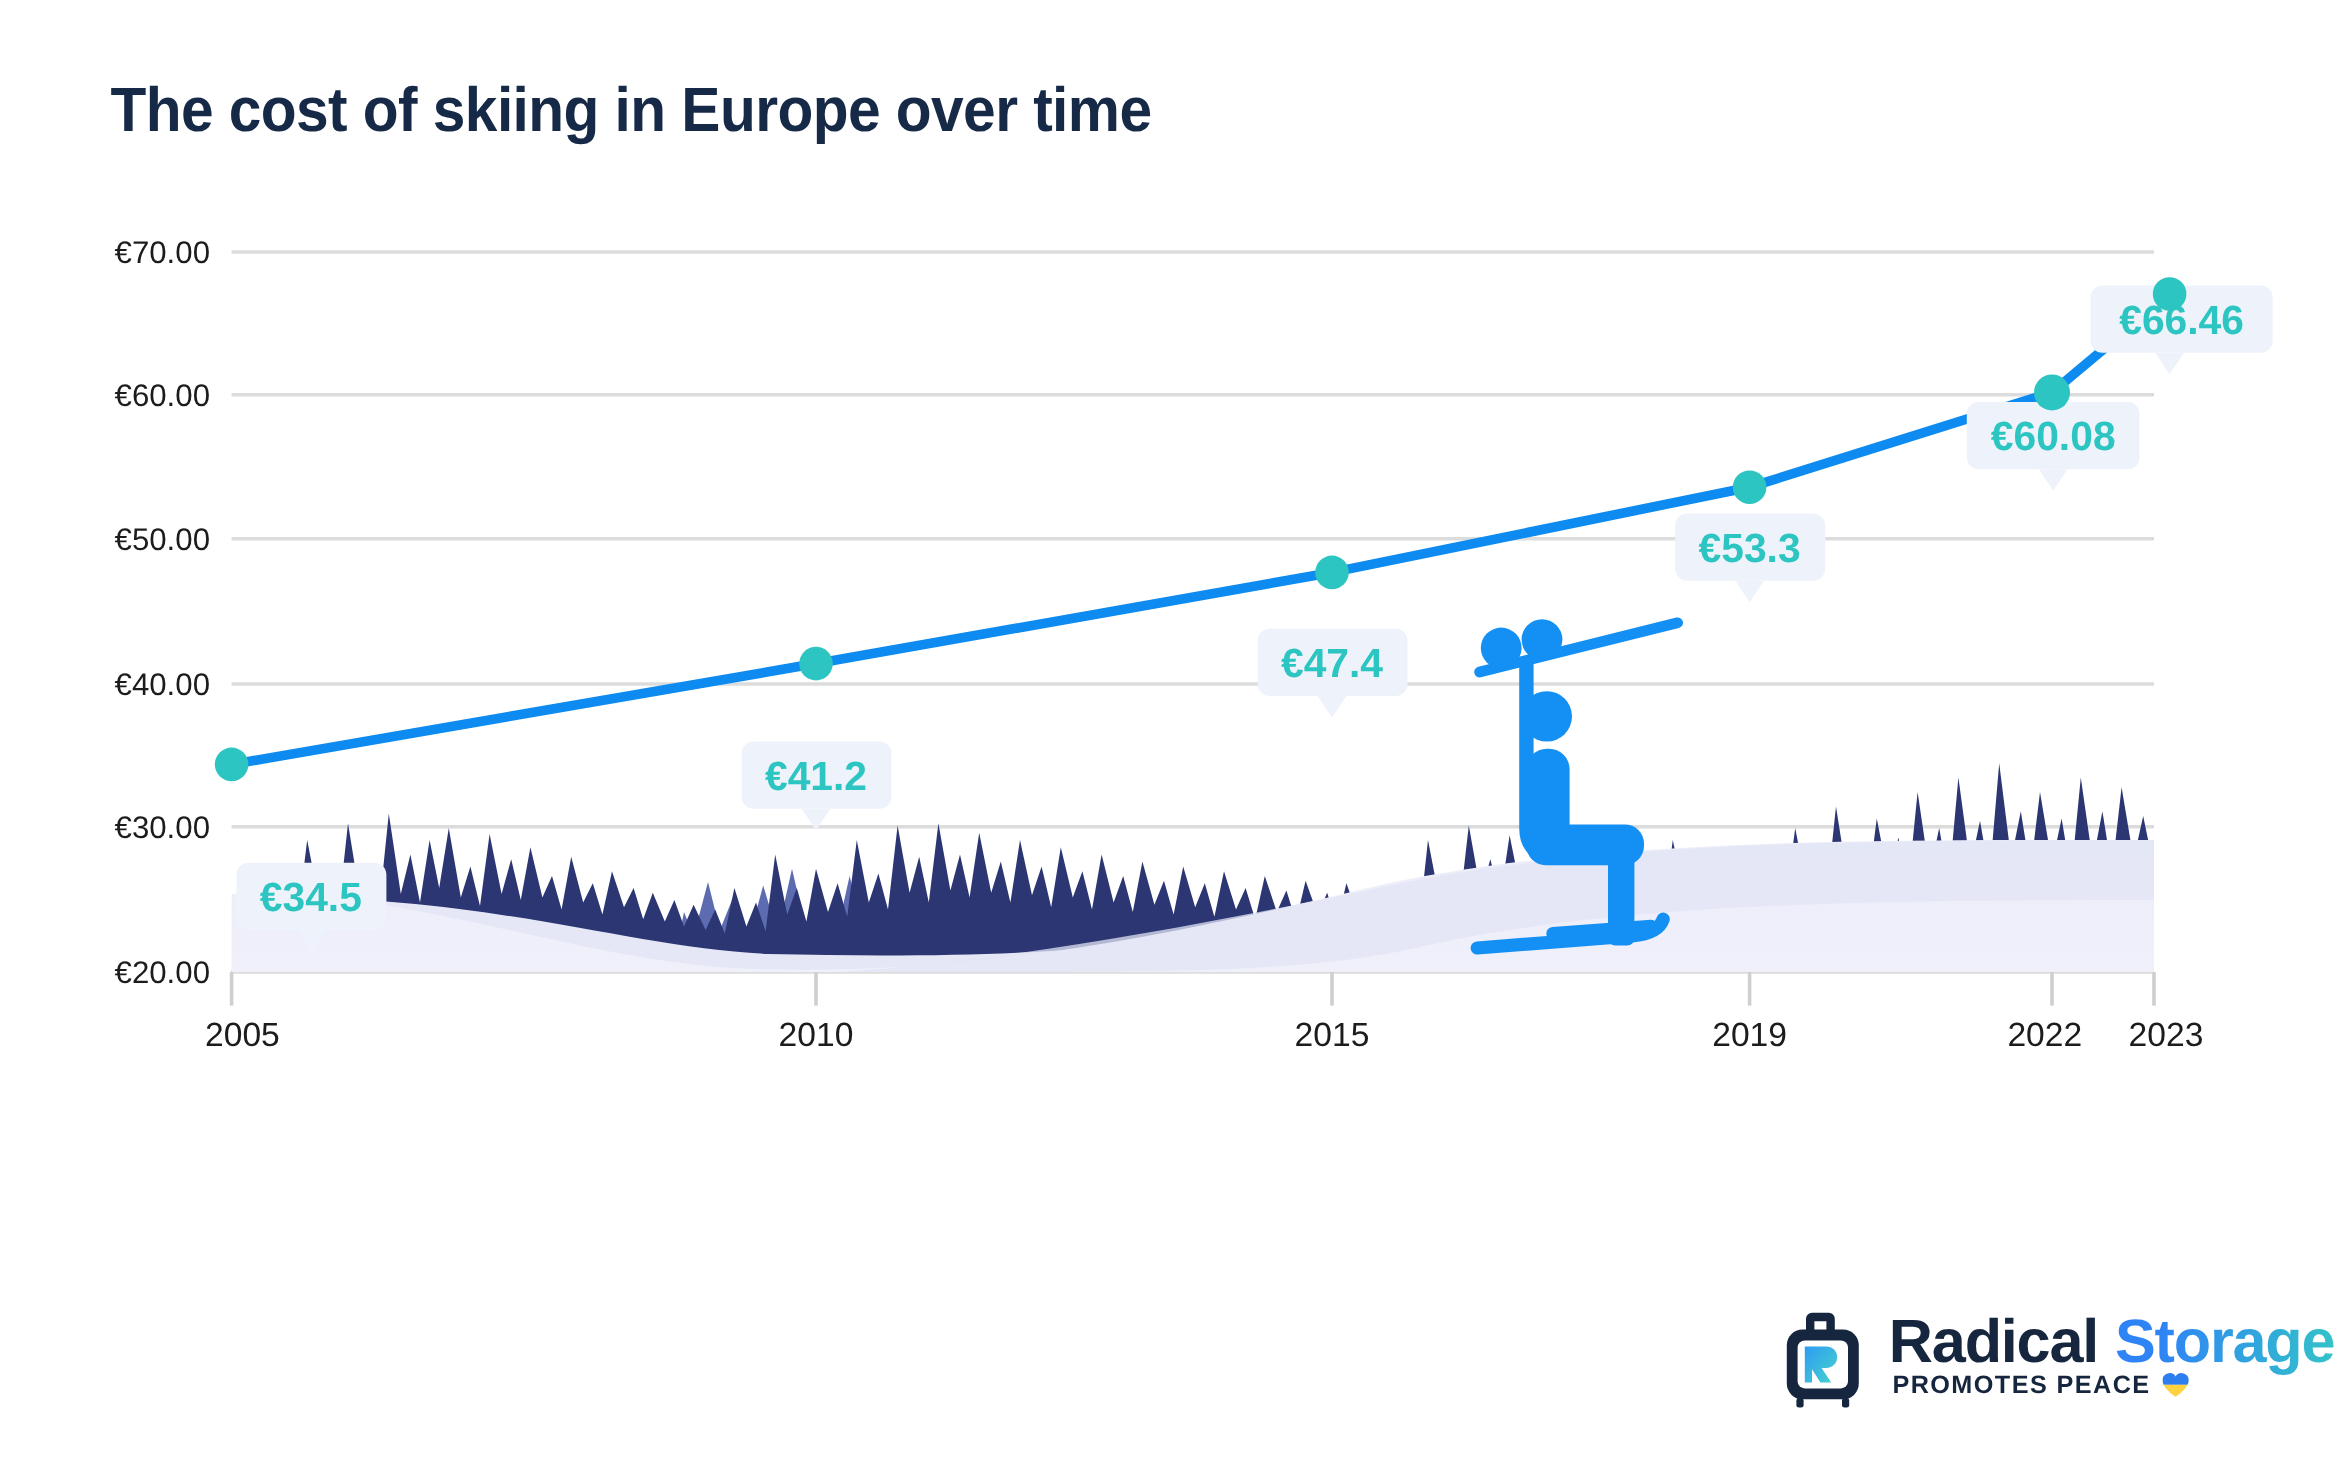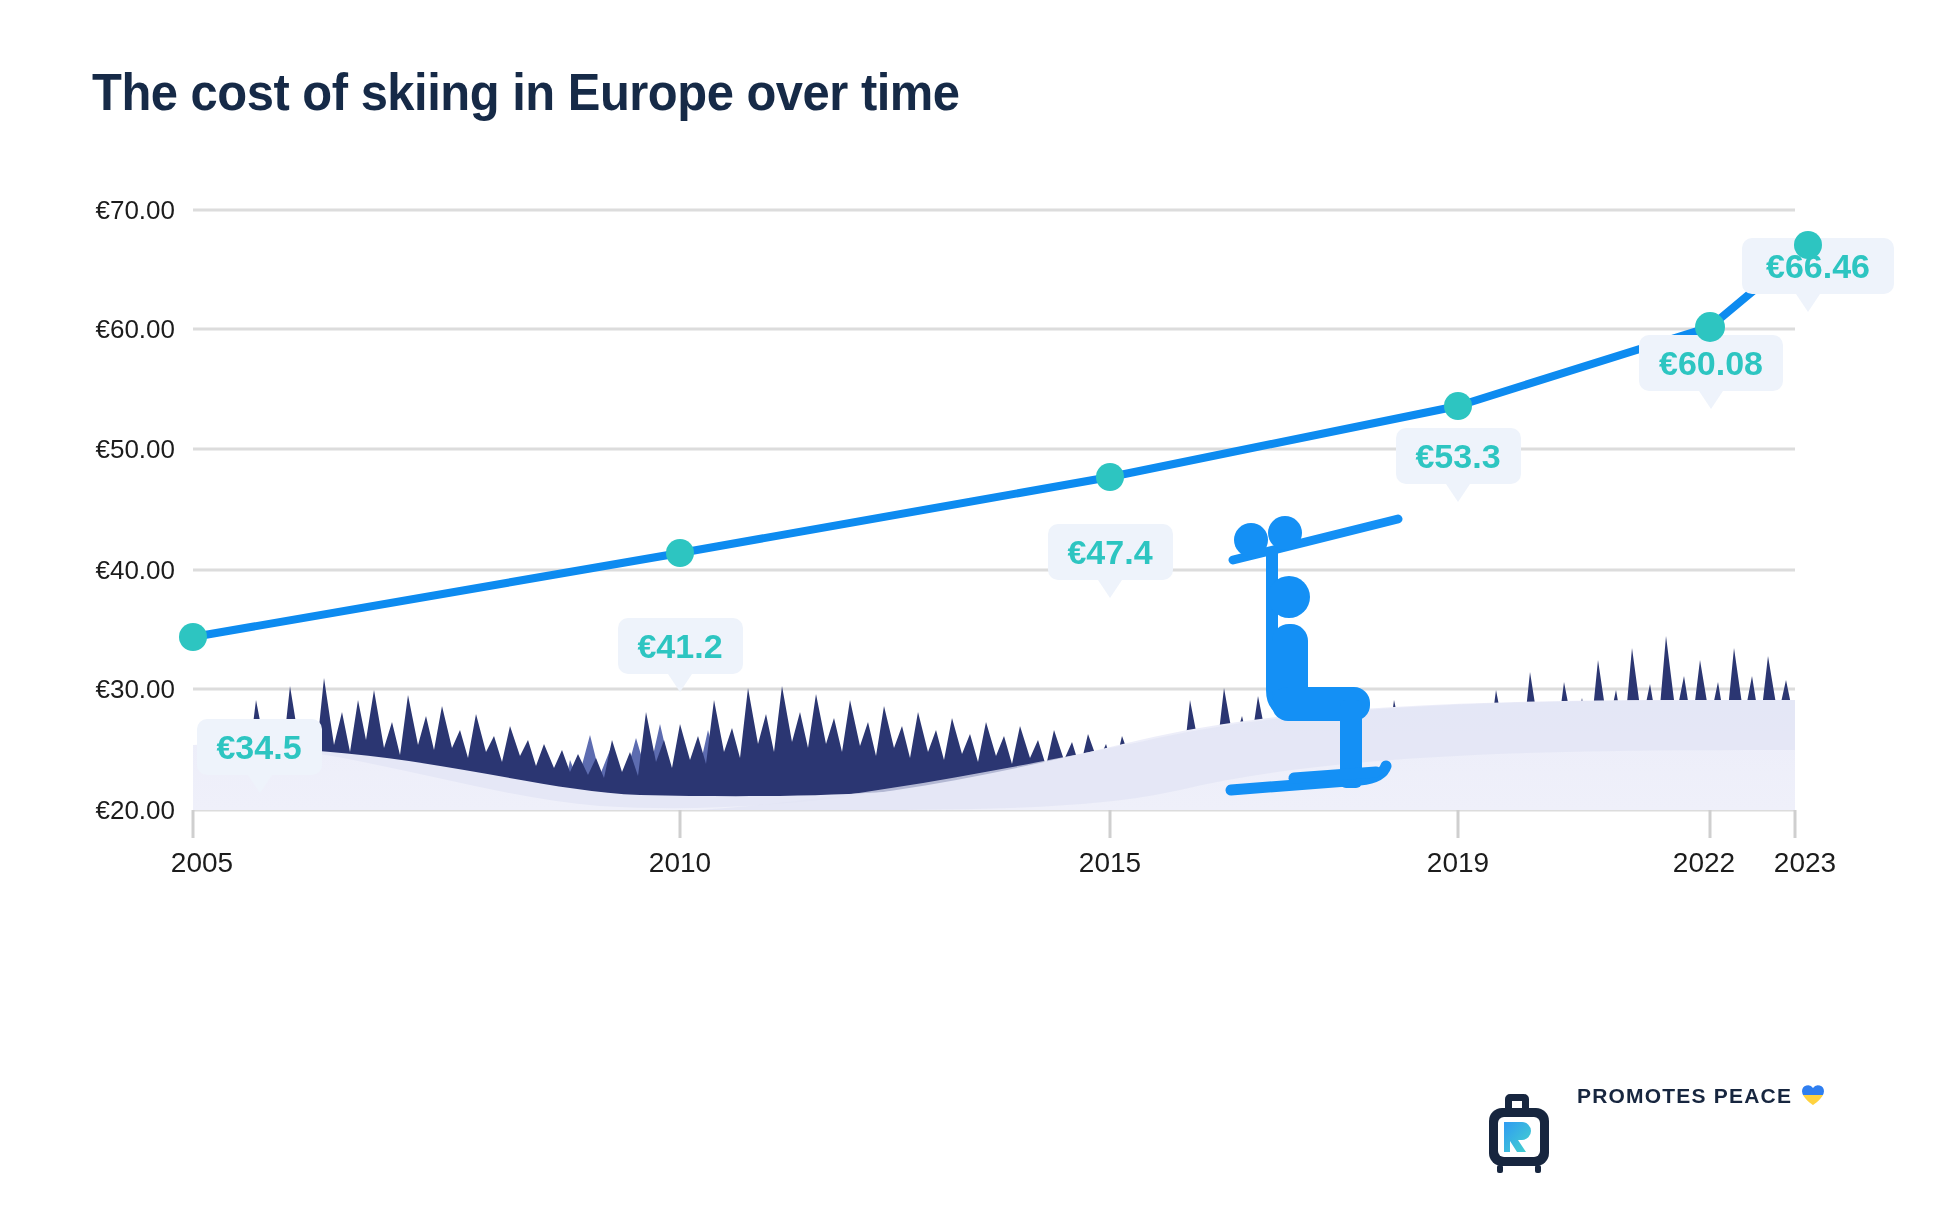--- a/index.html
+++ b/index.html
@@ -223,20 +223,24 @@
         </linearGradient>
       </defs>
       <path d="M28 6 h14 a5 5 0 0 1 5 5 v11 h-7 v-9 h-10 v9 h-7 V11 a5 5 0 0 1 5 -5 z" fill="#17263f"></path>
       <rect x="7" y="20" width="60" height="58" rx="13" fill="#17263f"></rect>
       <rect x="16" y="29" width="42" height="40" rx="6" fill="#ffffff"></rect>
       <path d="M22 34 h18 a9 9 0 0 1 0 18 h-4 l8 12 h-9 l-7 -11 v11 h-6 z" fill="url(#rgrad)"></path>
       <rect x="15" y="77" width="6" height="8" rx="2" fill="#17263f"></rect>
       <rect x="53" y="77" width="6" height="8" rx="2" fill="#17263f"></rect>
     </svg>
     <div id="logo-words">
+      <div id="logo-row1">
+        <span class="logo-radical">Radical</span>
+        <span class="logo-storage">Storage</span>
+      </div>
       <div id="logo-row2">
         <span class="logo-tag">PROMOTES PEACE</span>
         <svg class="uaheart" viewBox="0 0 24 22">
           <defs>
             <clipPath id="hclip">
               <path d="M12 21 C 12 21 1 14 1 7.2 A 6 6 0 0 1 12 4 A 6 6 0 0 1 23 7.2 C 23 14 12 21 12 21 Z"></path>
             </clipPath>
           </defs>
           <g clip-path="url(#hclip)">
             <rect x="0" y="0" width="24" height="11" fill="#2f7ef0"></rect>

